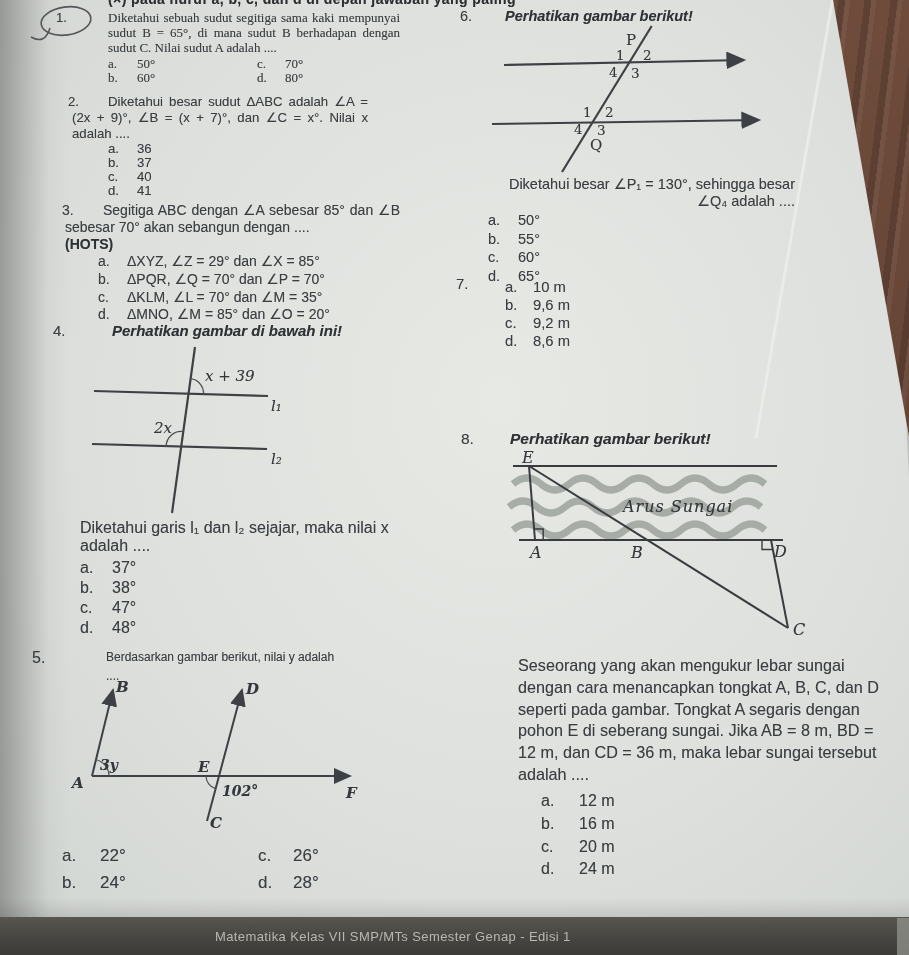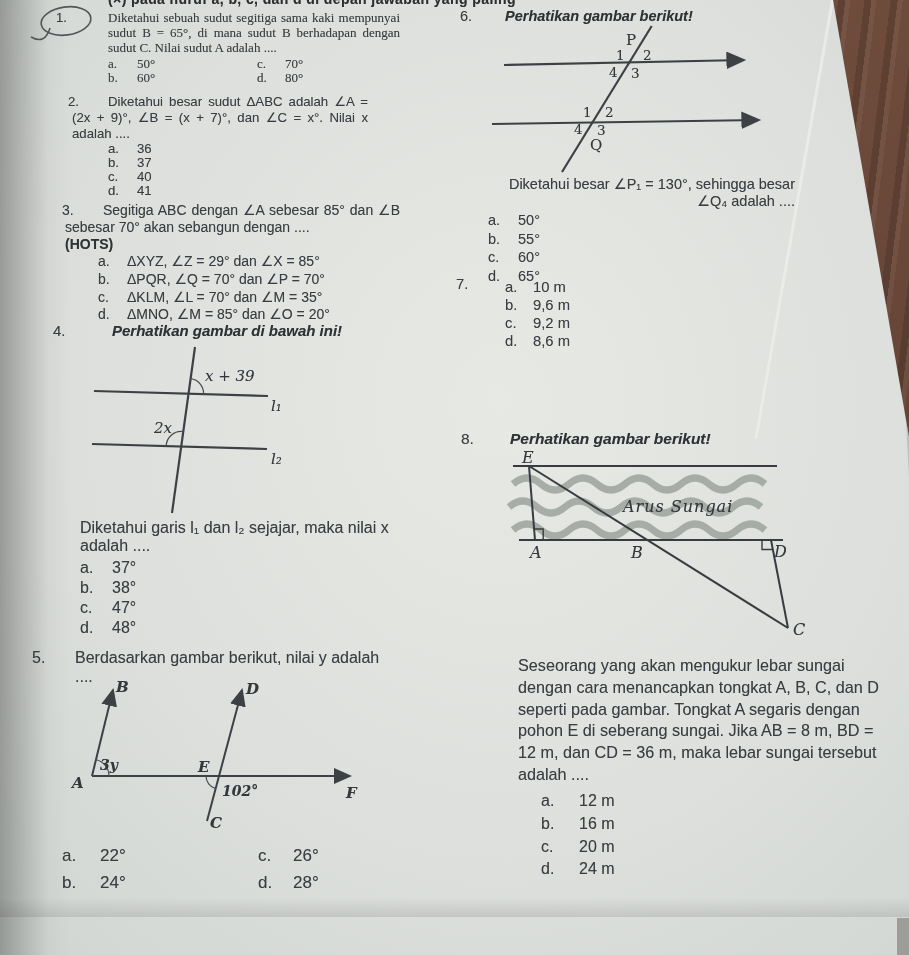--- a/index.html
+++ b/index.html
@@ -176,21 +176,21 @@
           <span>47°</span>
         </div>
       <div class="opt">
           <span class="k" style="width:32px;">d.</span>
           <span>48°</span>
         </div>
     </div>
 
     <div class="q" style="left:32px;top:648px;">
       <div class="qnum" style="width:43px;font-size:16px;line-height:19px;">5.</div>
-      <div style="font-size:16px;line-height:19px;">
+      <div style="font-size:12px;line-height:19px;margin-left:31px;">
         <div>Berdasarkan gambar berikut, nilai y adalah</div>
         <div>....</div>
       </div>
     </div>
 
     <svg class="abs" style="left:50px;top:678px;" width="340" height="168" viewBox="0 0 340 168">
       <defs>
         <marker id="ar5" markerWidth="10" markerHeight="8" refX="8" refY="4" orient="auto">
           <path d="M0,0 L9,4 L0,8 z" fill="#3d4145"></path>
         </marker>
@@ -354,17 +354,20 @@
           <span>20 m</span>
         </div>
       <div class="opt">
           <span class="k" style="width:38px;">d.</span>
           <span>24 m</span>
         </div>
     </div>
 
     <div class="bottom-shadow"></div>
 
+    <div class="footer-bar">
+      <span class="footer-text">Matematika Kelas VII SMP/MTs Semester Genap - Edisi 1</span>
+    </div>
     <div class="next-page-sliver"></div>
 
     <div class="page-edge"></div>
   </div>
 </div>
 
 </body></html>

